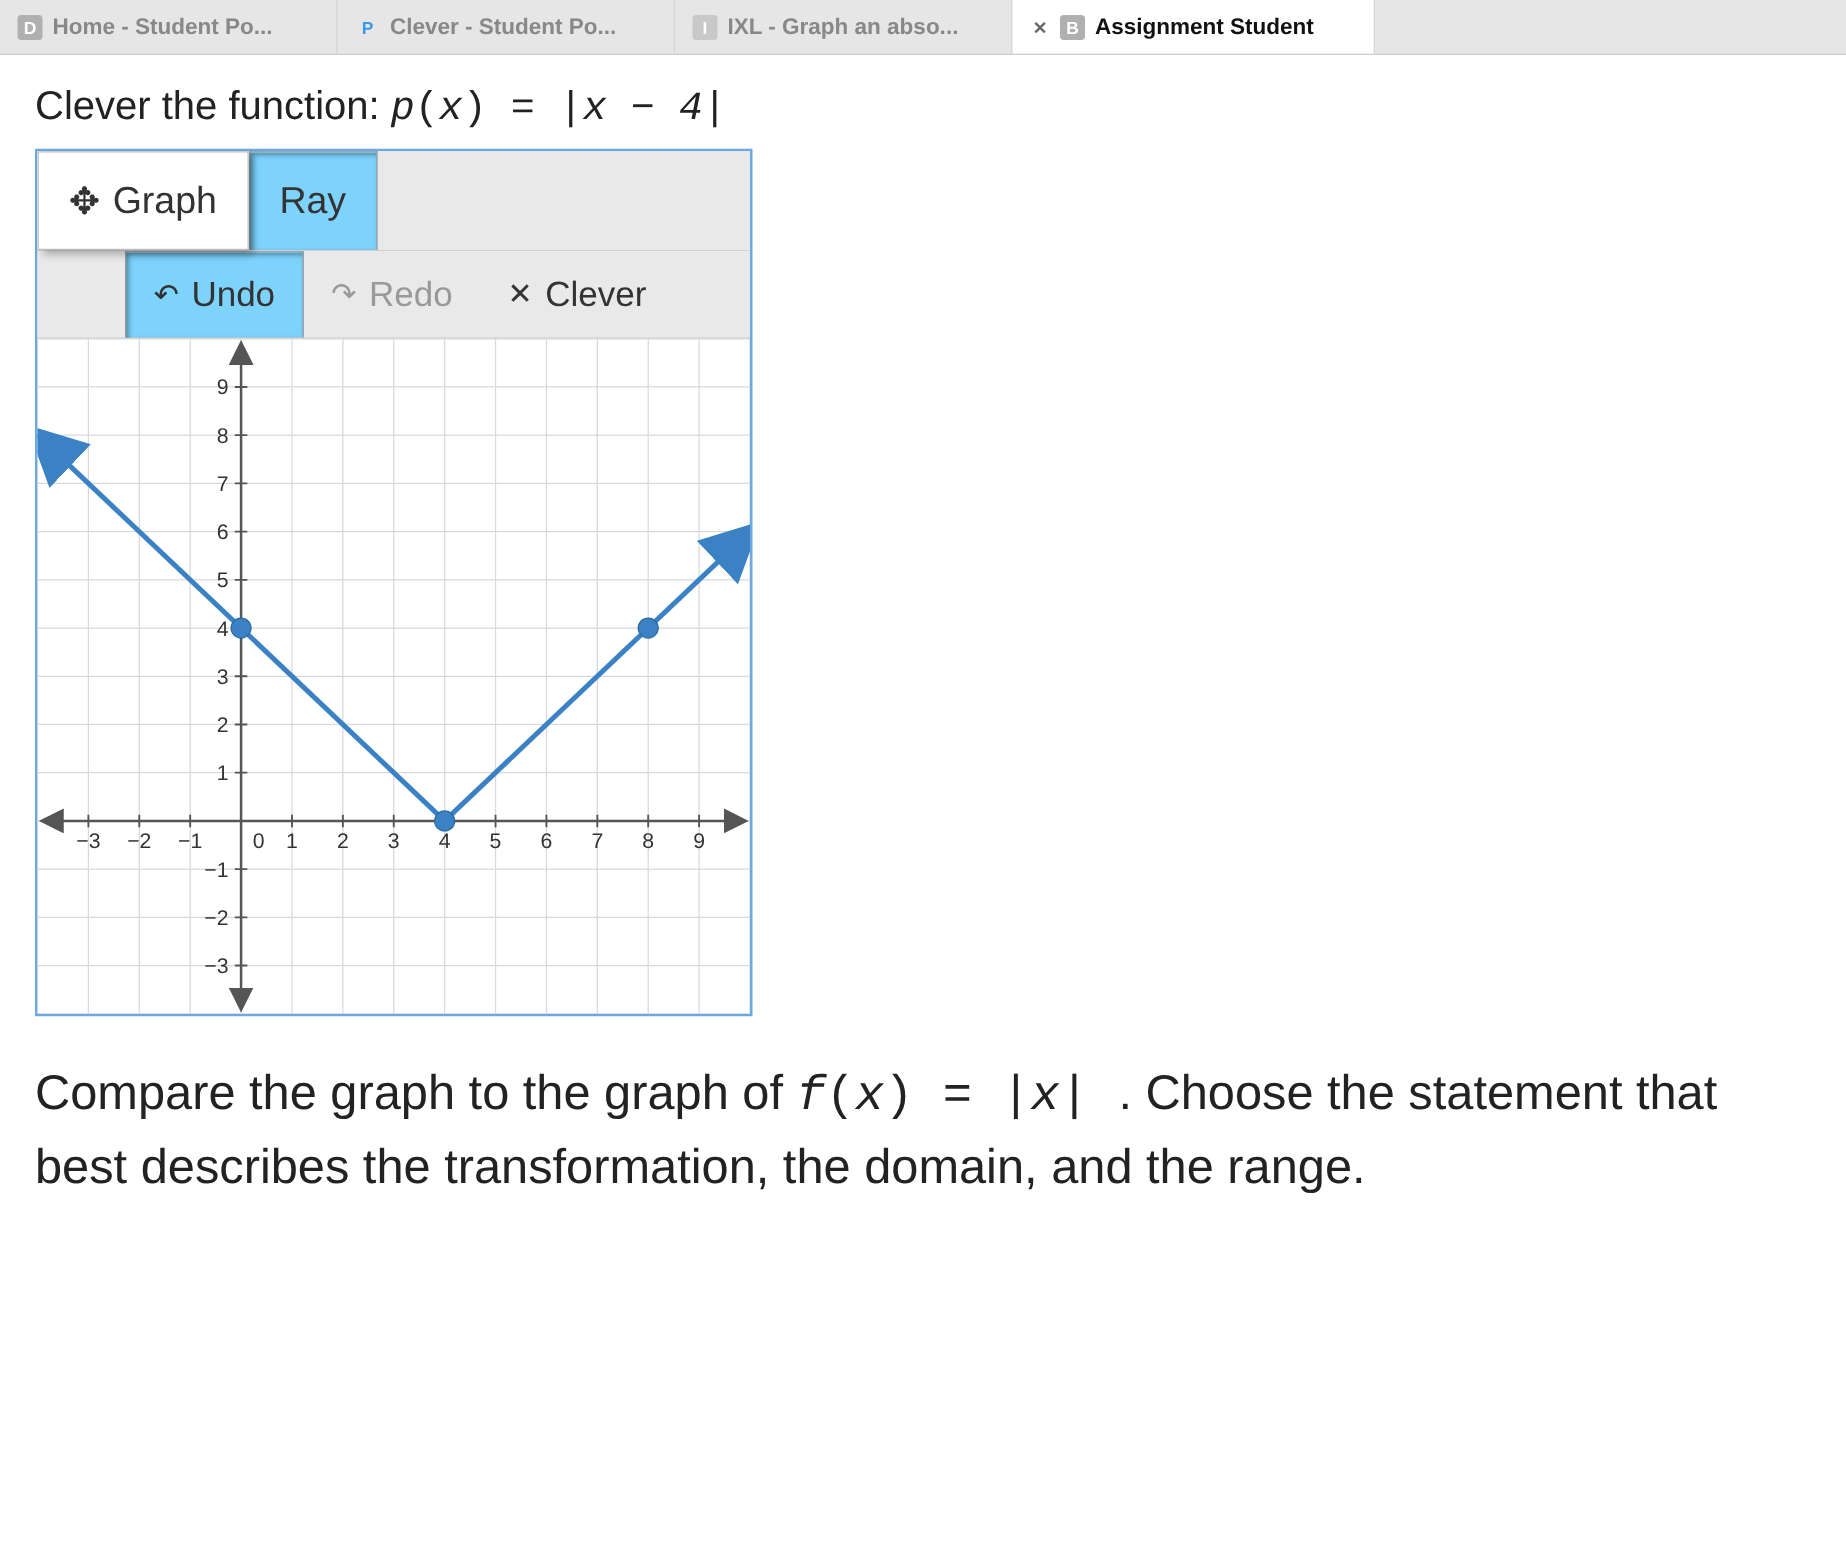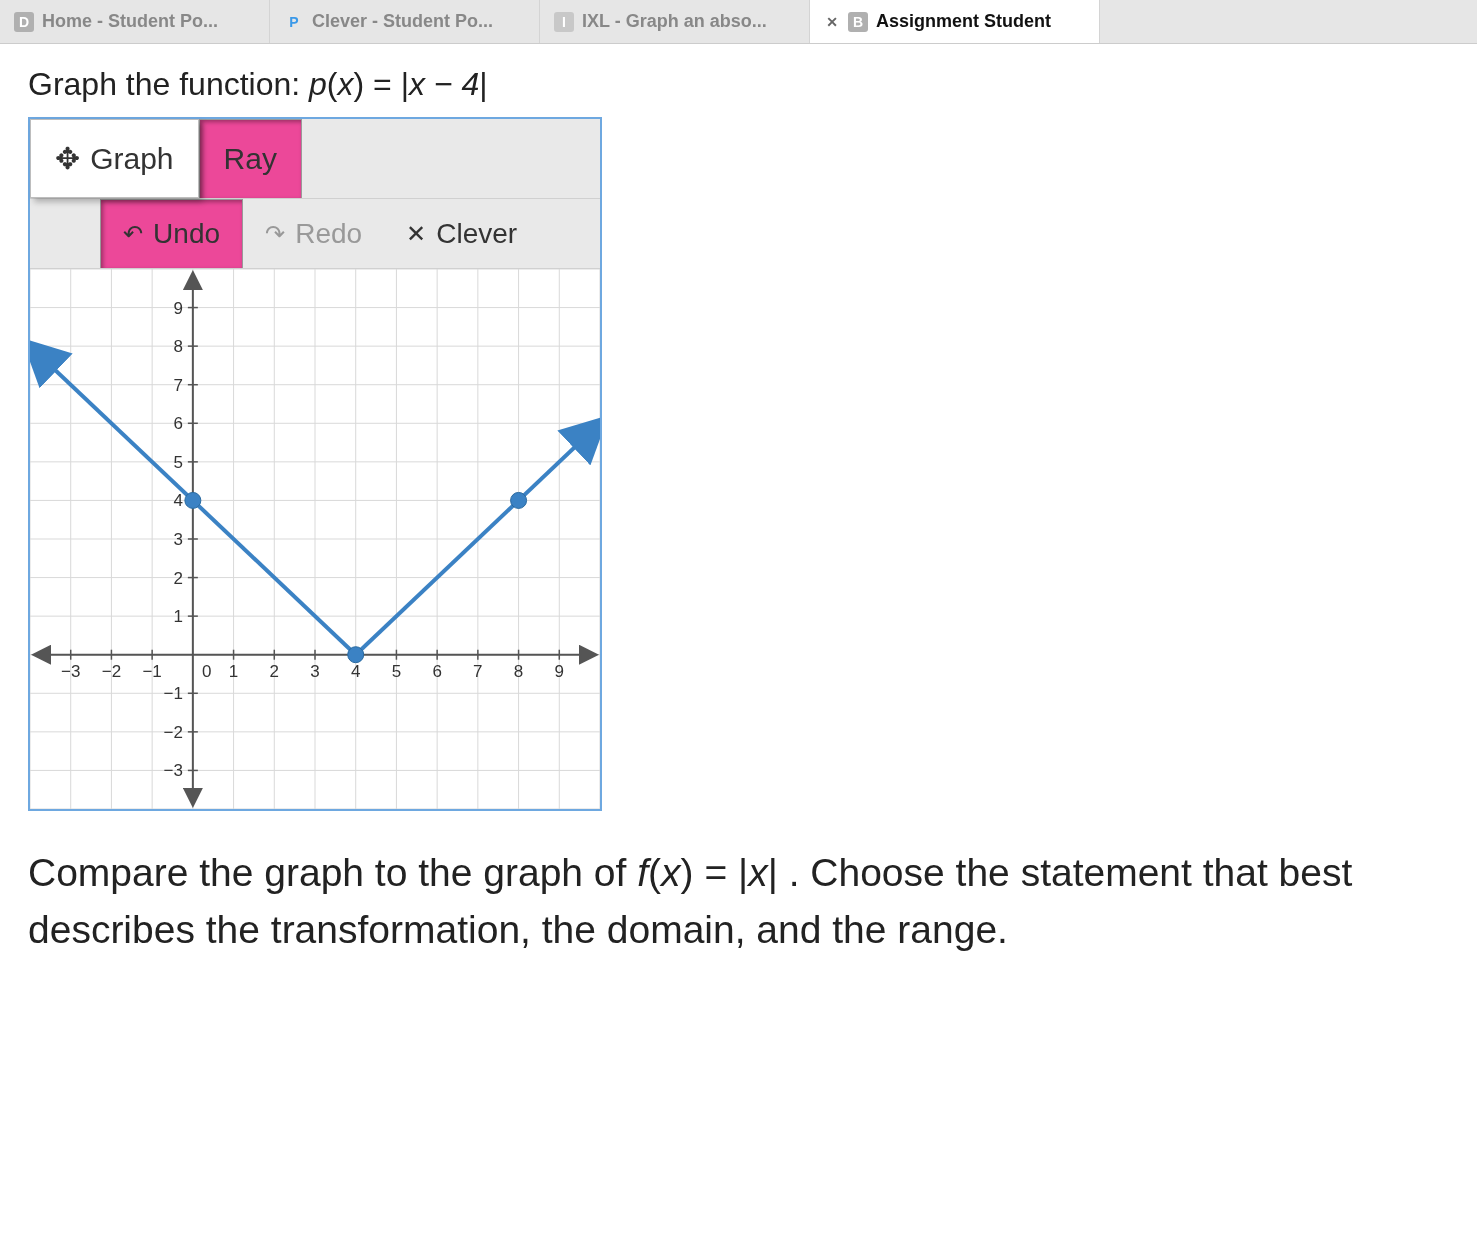--- a/index.html
+++ b/index.html
@@ -47,21 +47,21 @@
     color: #111;
   }
   .tab .close-x {
     width: 16px; height: 16px;
     font-size: 14px;
     display: flex; align-items: center; justify-content: center;
     color: #666;
   }
   .content { padding: 22px 28px 40px; }
   .question-text { font-size: 32px; color: #222; margin-bottom: 14px; }
-  .math { font-family: Liberation Sans, sans-serif; font-style: italic; }
+  .math { font-family: Liberation Mono, monospace; font-style: italic; }
   .math .up { font-style: normal; }
   .graph-widget {
     border: 2px solid #6ea8e0;
     width: 574px;
     background: #fff;
     position: relative;
   }
   .tool-row {
     display: flex;
     background: #e9e9e9;
@@ -79,21 +79,21 @@
     position: relative;
   }
   .tool-btn.raised {
     background: #fff;
     border: 1px solid #bdbdbd;
     box-shadow: 4px 4px 6px rgba(0,0,0,0.25);
     position: relative;
     z-index: 2;
   }
   .tool-btn.selected {
-    background: #ec4899;
+    background: #7dd3fc;
     box-shadow: inset 2px 2px 4px rgba(0,0,0,0.35);
     border: 1px solid #999;
     border-bottom: none;
   }
   .tool-row.second {
     padding-left: 70px;
     min-height: 70px;
   }
   .tool-row.second .tool-btn { font-size: 28px; padding: 12px 22px; }
   .tool-btn.ghost { color: #999; }
@@ -133,21 +133,21 @@
   <div class="tab active" style="width:290px">
     <span class="close-x">✕</span>
     <span class="favicon fav-b">B</span>
     <span>Assignment Student</span>
   </div>
 </div>
 
 <div class="content">
 
   <div class="question-text">
-    <span>Graph the function:  </span>
+    <span>Clever the function:  </span>
     <span class="math">
       <span>p</span><span class="up">(</span><span>x</span><span class="up">)</span><span class="up"> = </span><span class="up">|</span><span>x − 4</span><span class="up">|</span>
     </span>
   </div>
 
   <div class="graph-widget">
     <div class="tool-row">
       <div class="tool-btn raised">
         <span class="move-icon">✥</span>
         <span>Graph</span>

